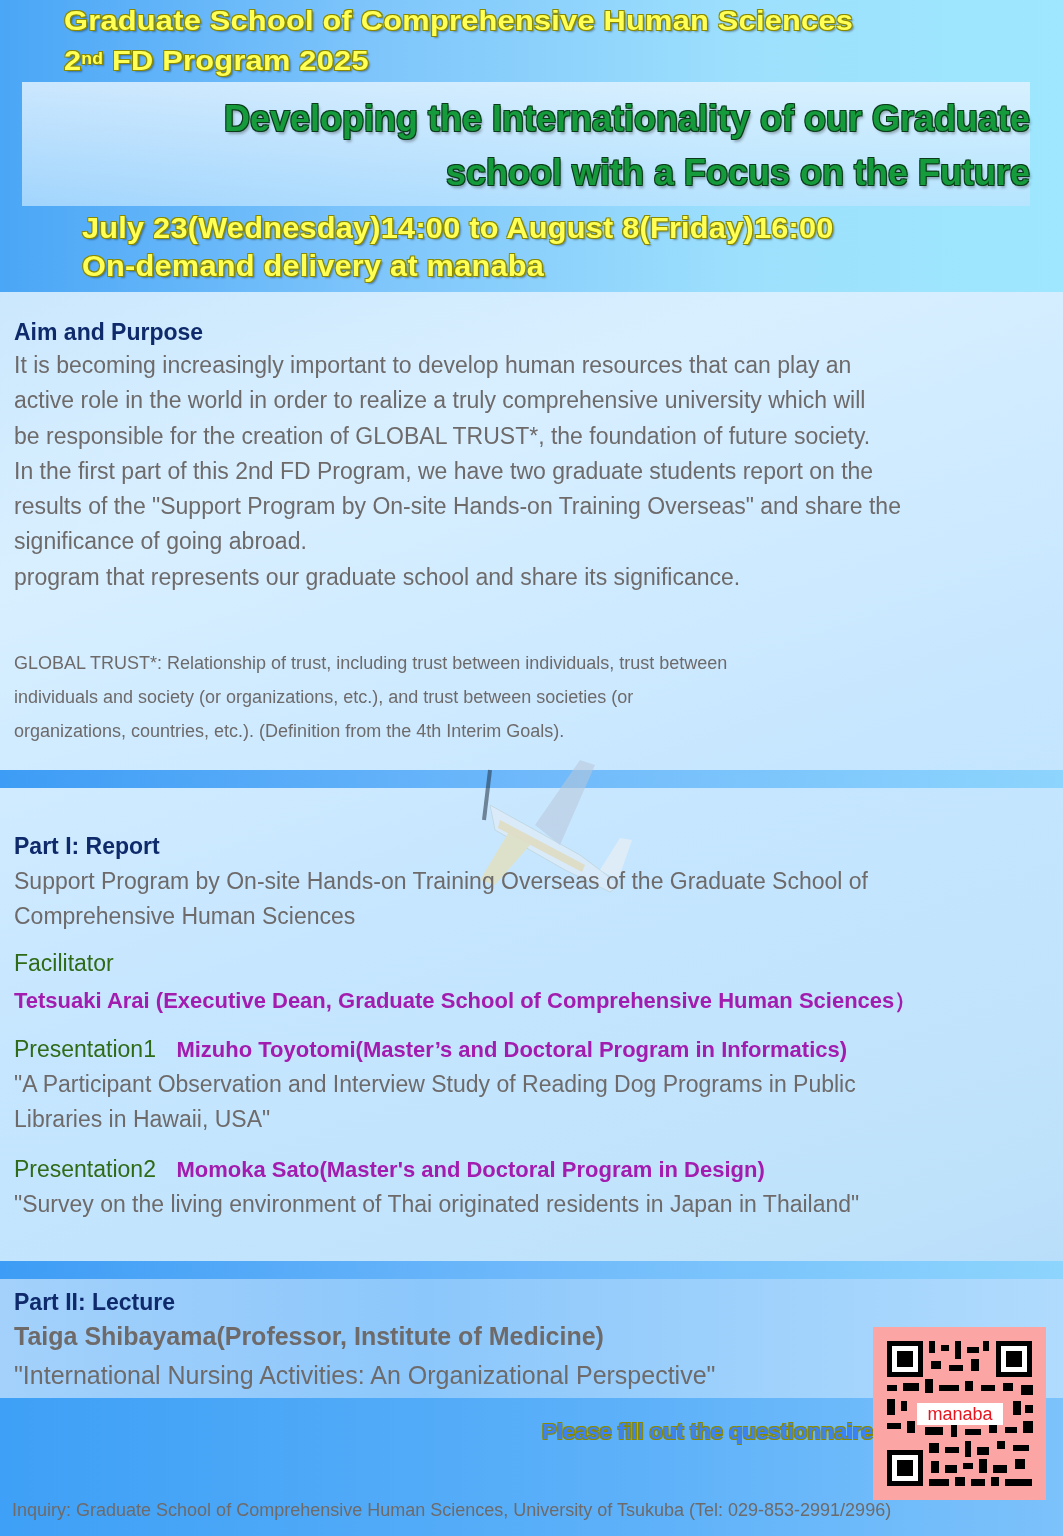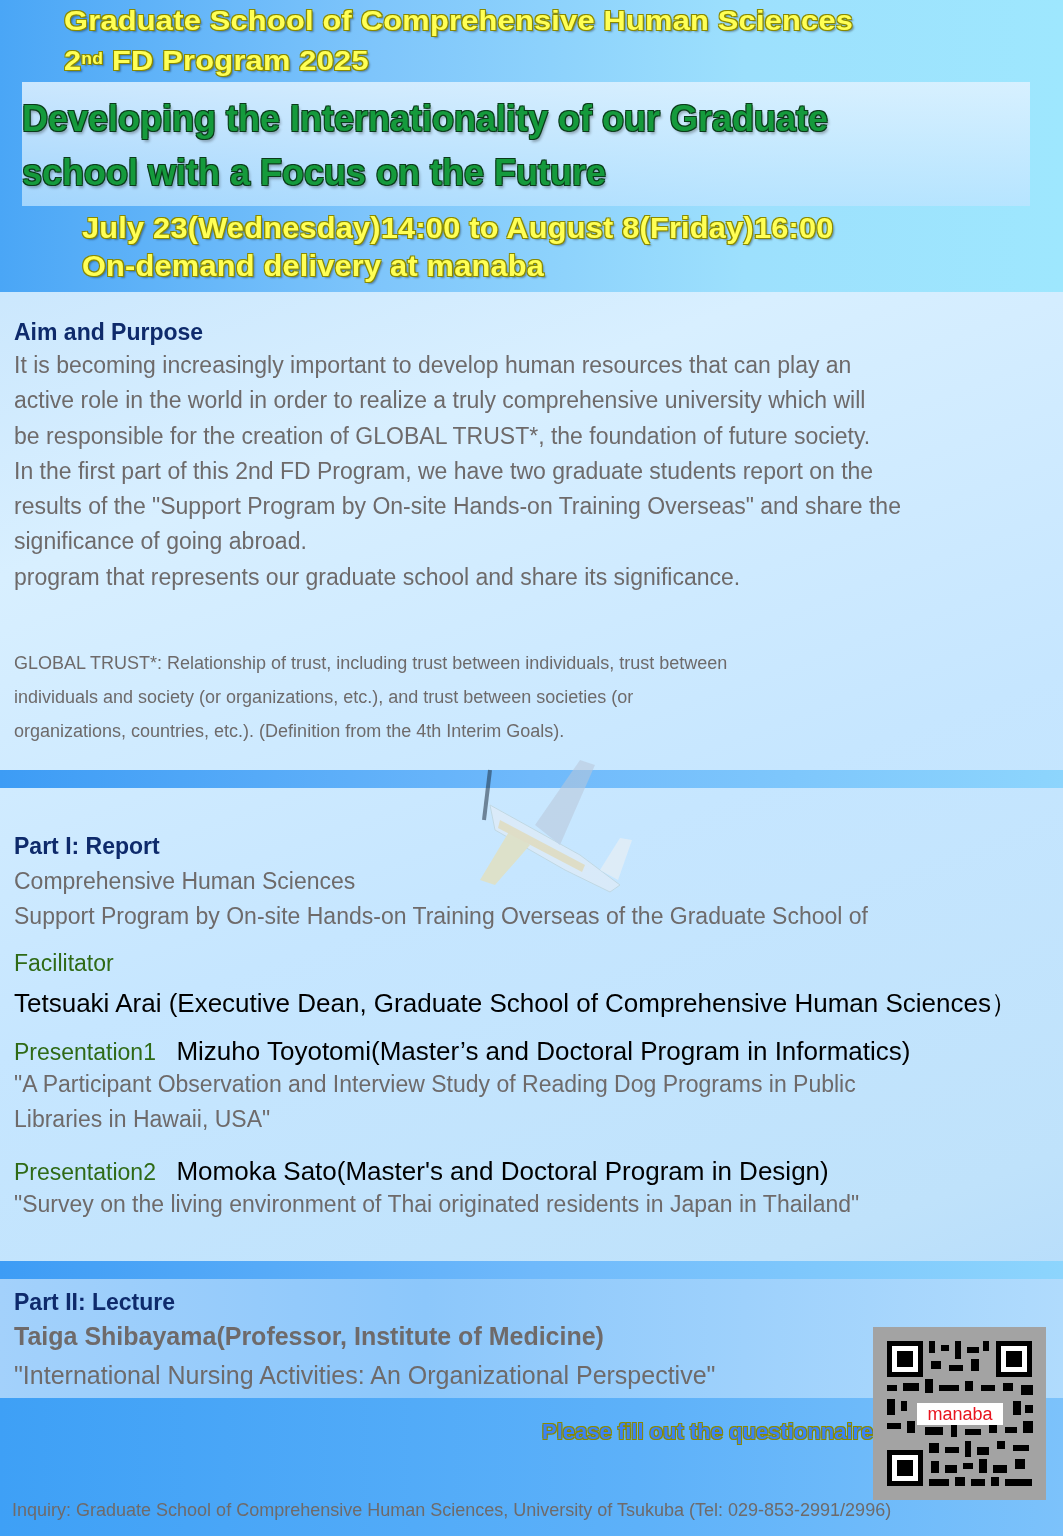--- a/index.html
+++ b/index.html
@@ -11,41 +11,41 @@
   .header{left:0;top:0;width:1063px;height:292px;
     background:linear-gradient(90deg,#4aa6f6 0%,#7ec5fb 35%,#9de0fd 70%,#9ee7fe 100%);}
   .yellow{color:#ffff55;font-weight:bold;
     text-shadow:-1px -1px 0 #8a8a00,1px -1px 0 #8a8a00,-1px 1px 0 #8a8a00,1px 1px 0 #8a8a00,2px 2px 2px rgba(0,0,0,.35);
     font-family:"Liberation Sans",sans-serif;letter-spacing:0.2px;}
   .h1{left:64px;top:4px;font-size:28px;line-height:34px;transform:scaleX(1.1);transform-origin:left;}
   .h2{left:64px;top:44px;font-size:28px;line-height:34px;transform:scaleX(1.1);transform-origin:left;}
   .h2 sup{font-size:16px;vertical-align:top;position:relative;top:-2px;}
   .titlebox{left:22px;top:82px;width:1008px;height:124px;
     background:linear-gradient(180deg,rgba(225,242,255,.85),rgba(190,228,255,.75));}
-  .title{left:22px;top:92px;width:1008px;text-align:left;font-size:36px;line-height:54px;font-weight:bold;color:#159a3c;
+  .title{left:22px;top:92px;width:1008px;text-align:right;font-size:36px;line-height:54px;font-weight:bold;color:#159a3c;
     text-shadow:-1px -1px 0 #0b3b1a,1px -1px 0 #0b3b1a,-1px 1px 0 #0b3b1a,1px 1px 0 #0b3b1a,2px 3px 3px rgba(0,0,0,.3);}
   .date1{left:82px;top:210px;font-size:29px;line-height:36px;transform:scaleX(1.06);transform-origin:left;}
   .date2{left:82px;top:248px;font-size:29px;line-height:36px;transform:scaleX(1.06);transform-origin:left;}
   
   .band{left:0;width:1063px;height:18px;background:linear-gradient(90deg,#3d9cf5,#6fb9fb 50%,#8dd5fd);}
   .section-bg{left:0;width:1063px;}
   .heading{color:#0e2a6b;font-weight:bold;font-size:23px;line-height:30px;}
   .body{color:#6e6a6a;font-size:23px;line-height:35.3px;}
   .green{color:#2f6a16;font-size:23px;}
-  .bold-grey{color:#000000;font-weight:normal;font-size:26px;}
+  .bold-grey{color:#a21caf;font-weight:bold;font-size:22px;}
   .pad{left:14px;}
   .note{color:#6e6a6a;font-size:18px;line-height:34px;}
   
   .plane{left:470px;top:760px;width:180px;height:150px;opacity:.55;}
   
   .bottom{left:0;top:1398px;width:1063px;height:138px;background:linear-gradient(90deg,#3ea0f6,#5db1f9 60%,#7cc2fb);}
   .notice{left:0;top:1414px;width:1020px;text-align:right;font-size:22px;line-height:36px;font-weight:bold;color:#3b82f6;
     text-shadow:-1px -1px 0 #8a8a00,1px -1px 0 #8a8a00,-1px 1px 0 #8a8a00,1px 1px 0 #8a8a00;}
   .inquiry{left:12px;top:1500px;font-size:18px;color:#6e6a6a;white-space:nowrap;}
-  .qr{left:873px;top:1327px;width:173px;height:173px;background:#a3a3a3;}
+  .qr{left:873px;top:1327px;width:173px;height:173px;background:#fca5a5;}
 </style>
 </head>
 <body>
 
 <div class="abs header"></div>
 <div class="abs yellow h1">Graduate School of Comprehensive Human Sciences</div>
 <div class="abs yellow h2"><span>2</span><sup>nd</sup><span> FD Program 2025</span></div>
 <div class="abs titlebox"></div>
 <div class="abs title">
   <div>Developing the Internationality of our Graduate</div>
@@ -76,22 +76,22 @@
   <line x1="20" y1="10" x2="14" y2="60" stroke="#234" stroke-width="4"></line>
   <path d="M20 45 L110 95 L150 125 L140 132 L95 110 L25 70 Z" fill="#e9eef5" stroke="#bcc"></path>
   <path d="M65 65 L110 0 L125 5 L90 85 Z" fill="#b9c7da"></path>
   <path d="M40 70 L10 120 L25 125 L60 85 Z" fill="#f0dda0"></path>
   <path d="M130 110 L150 78 L162 80 L148 120 Z" fill="#f2f2f2"></path>
   <path d="M30 60 L115 105 L112 112 L28 68 Z" fill="#f3d79a"></path>
 </svg>
 
 <div class="abs pad heading" style="top:831px;">Part I: Report</div>
 <div class="abs pad body" style="top:864px;">
+  <div>Support Program by On-site Hands-on Training Overseas of the Graduate School of</div>
   <div>Comprehensive Human Sciences</div>
-  <div>Support Program by On-site Hands-on Training Overseas of the Graduate School of</div>
 </div>
 <div class="abs pad green" style="top:950px;">Facilitator</div>
 <div class="abs pad bold-grey" style="top:986px;">Tetsuaki Arai (Executive Dean, Graduate School of Comprehensive Human Sciences）</div>
 
 <div class="abs pad" style="top:1036px;">
   <span class="green">Presentation1</span>
   <span class="bold-grey" style="margin-left:16px;">Mizuho Toyotomi(Master’s and Doctoral Program in Informatics)</span>
 </div>
 <div class="abs pad body" style="top:1067px;">
   <div>"A Participant Observation and Interview Study of Reading Dog Programs in Public</div>

